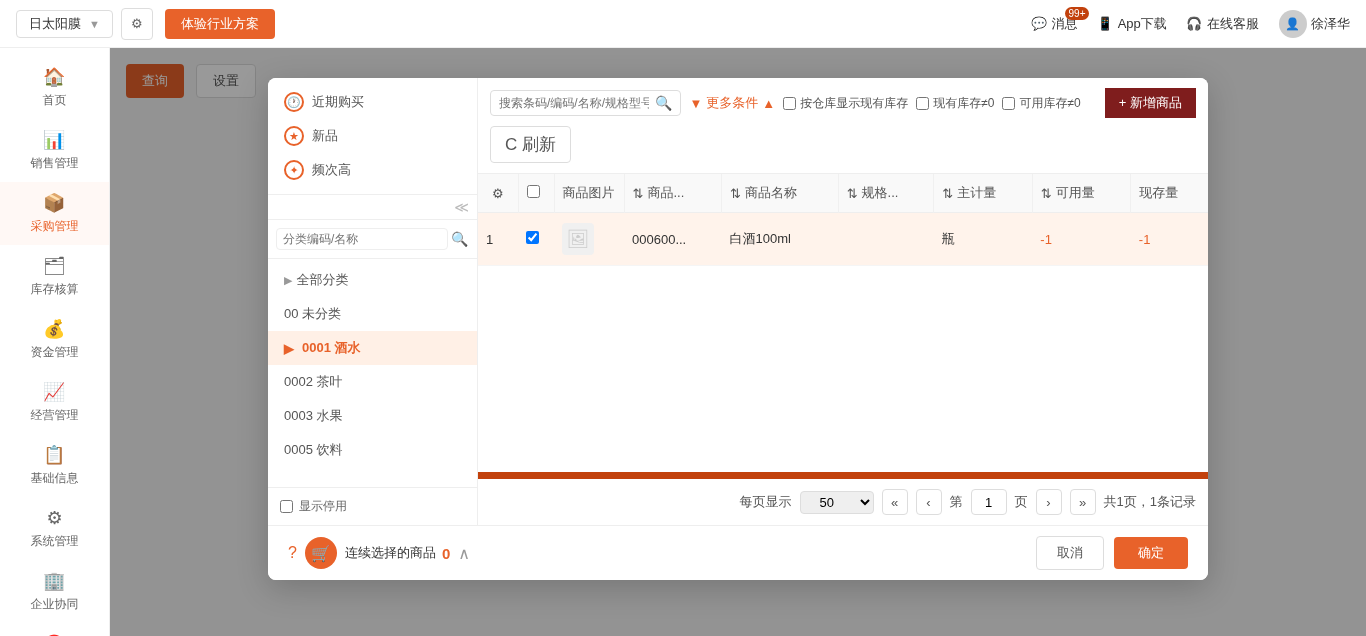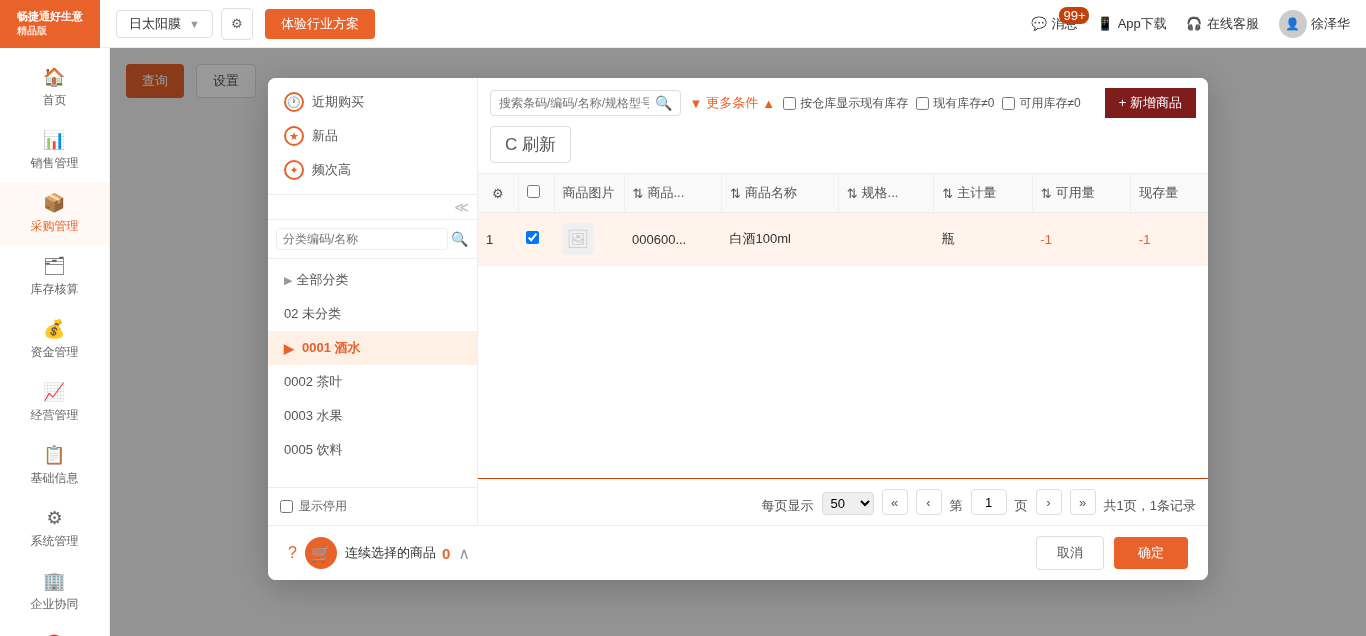--- a/index.html
+++ b/index.html
@@ -68,21 +68,21 @@
       align-items: center;
       gap: 4px;
       cursor: pointer;
       color: #333;
       font-size: 13px;
       position: relative;
     }
     .badge {
       background: #c2410c;
       color: white;
-      font-size: 13px;
+      font-size: 10px;
       padding: 1px 4px;
       border-radius: 8px;
       position: absolute;
       top: -8px; right: -12px;
     }
     .topnav-avatar {
       width: 28px; height: 28px;
       border-radius: 50%;
       background: #ccc;
       display: flex; align-items: center; justify-content: center;
@@ -377,34 +377,34 @@
       align-items: center;
       justify-content: center;
       color: #ccc;
       font-size: 10px;
     }
     .th-gear { text-align: center; }
 
     
     .pagination {
       padding: 10px 12px;
-      border-top: 1px solid #c2410c;
-      display: flex;
-      align-items: flex-end;
+      border-top: 7px solid #c2410c;
+      display: flex;
+      align-items: center;
       gap: 8px;
       flex-shrink: 0;
       font-size: 13px;
       color: #555;
       justify-content: flex-end;
     }
     .pagination label { color: #555; }
     .pagination select {
       border: 1px solid #ddd;
       border-radius: 4px;
-      padding: 2px 4px;
+      padding: 2px 15px;
       font-size: 13px;
     }
     .page-btn {
       width: 26px; height: 26px;
       border: 1px solid #ddd;
       border-radius: 4px;
       background: #fff;
       cursor: pointer;
       display: flex; align-items: center; justify-content: center;
       color: #555;
@@ -495,26 +495,20 @@
       display: flex;
       flex-direction: column;
       flex: 1;
       overflow: hidden;
     }
   </style>
 </head>
 <body>
 
 <div class="topnav">
-  <div class="topnav-logo">
-    <div>
-      <div style="font-size:11px;">畅捷通好生意</div>
-      <div style="font-size:10px;opacity:0.8;">精品版</div>
-    </div>
-  </div>
   <div class="topnav-selector">
     <span>日太阳膜</span>
     <span class="arrow">▼</span>
   </div>
   <div class="topnav-gear">
     <span>⚙</span>
   </div>
   <div class="topnav-trial">体验行业方案</div>
   <div class="topnav-right">
     <div class="topnav-right-item">
@@ -623,21 +617,21 @@
               <input type="text" style="border: 1px solid rgb(238, 238, 238); border-radius: 4px; padding: 3px 6px; font-size: 12px; width: 100%;" placeholder="分类编码/名称">
               <span class="search-icon">🔍</span>
             </div>
 
             <div class="category-list">
               <div class="category-item">
                 <span style="color:#999;font-size:11px;">▶</span>
                 <span>全部分类</span>
               </div>
               <div class="category-item">
-                <span>02 未分类</span>
+                <span>00 未分类</span>
               </div>
               <div class="category-item active">
                 <span class="arrow">▶</span>
                 <span>0001 酒水</span>
               </div>
               <div class="category-item">
                 <span>0002 茶叶</span>
               </div>
               <div class="category-item">
                 <span>0003 水果</span>

